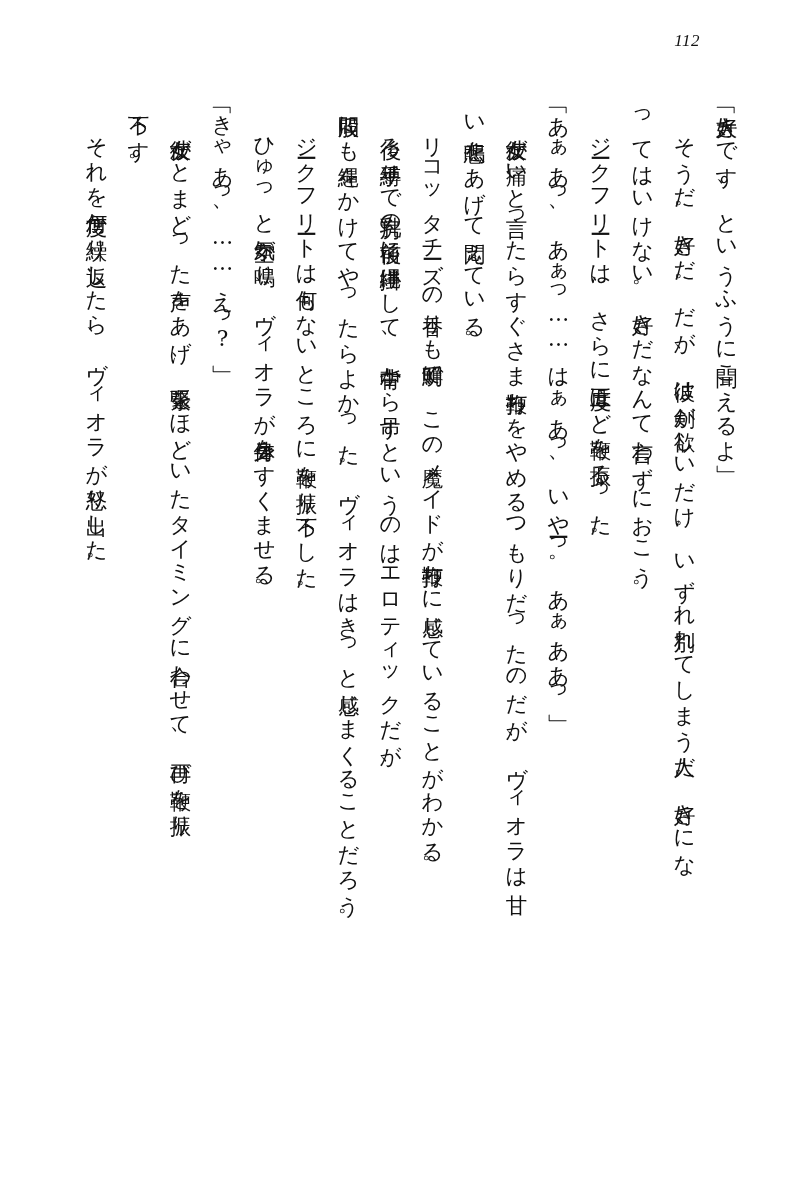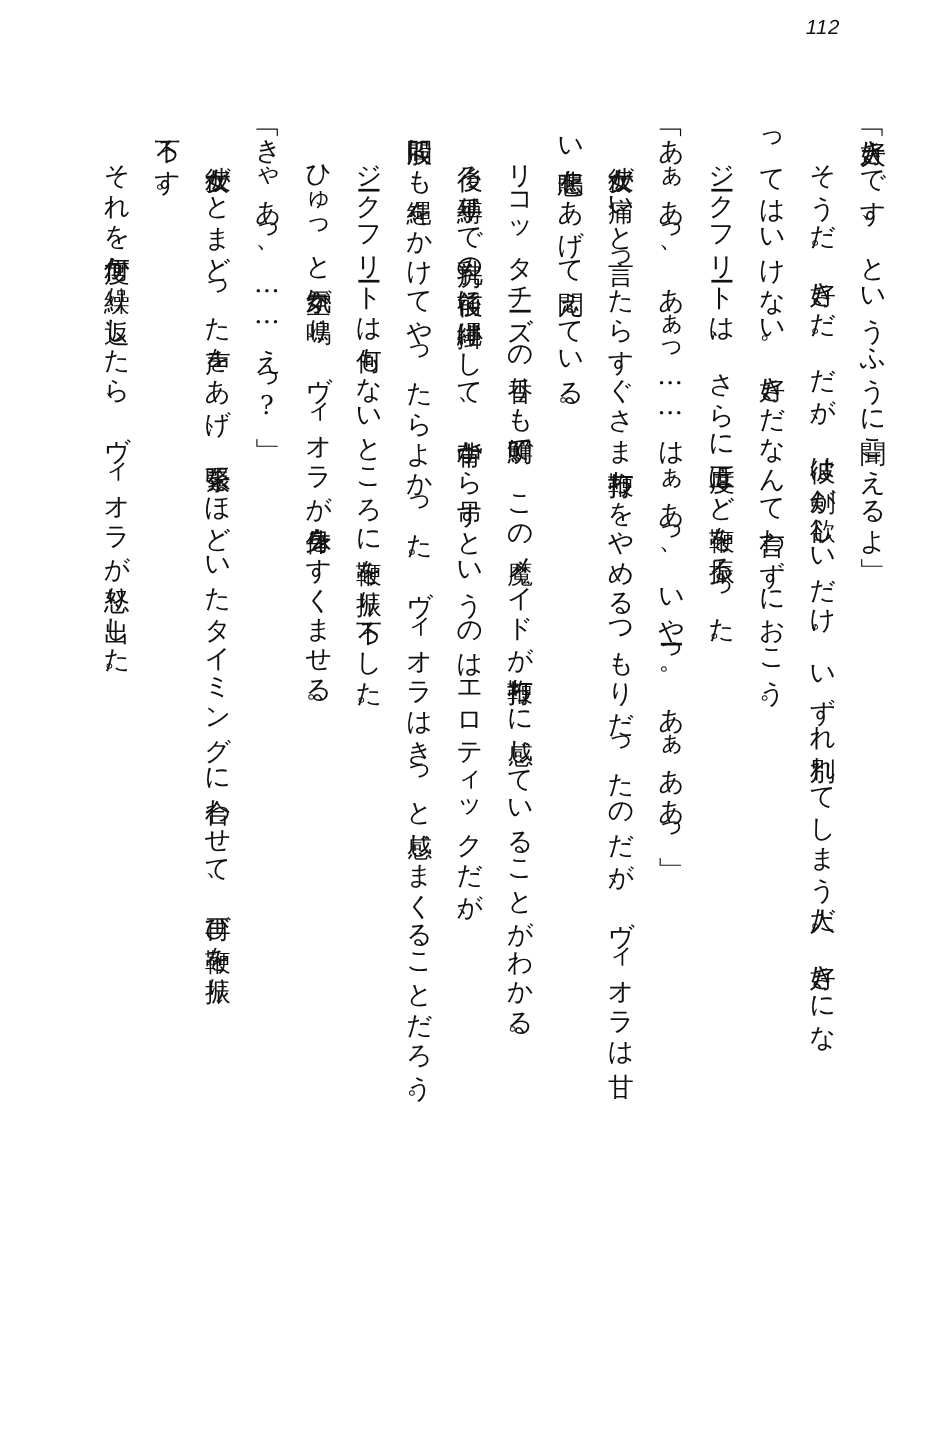--- a/index.html
+++ b/index.html
@@ -11,23 +11,23 @@
     position: relative;
     width: 792px;
     height: 1200px;
     background: #ffffff;
     overflow: hidden;
     font-family: "DejaVu Serif", "Liberation Serif", serif;
     color: #111111;
   }
   .page-number {
     position: absolute;
-    top: 13px;
+    top: 31px;
     right: 92px;
-    font-family: Liberation Sans, sans-serif;
+    font-family: Liberation Serif, serif;
     font-style: italic;
     font-size: 17px;
     color: #111111;
     letter-spacing: 0.5px;
   }
   .body-text {
     position: absolute;
     top: 100px;
     right: 45px;
     left: 45px;

